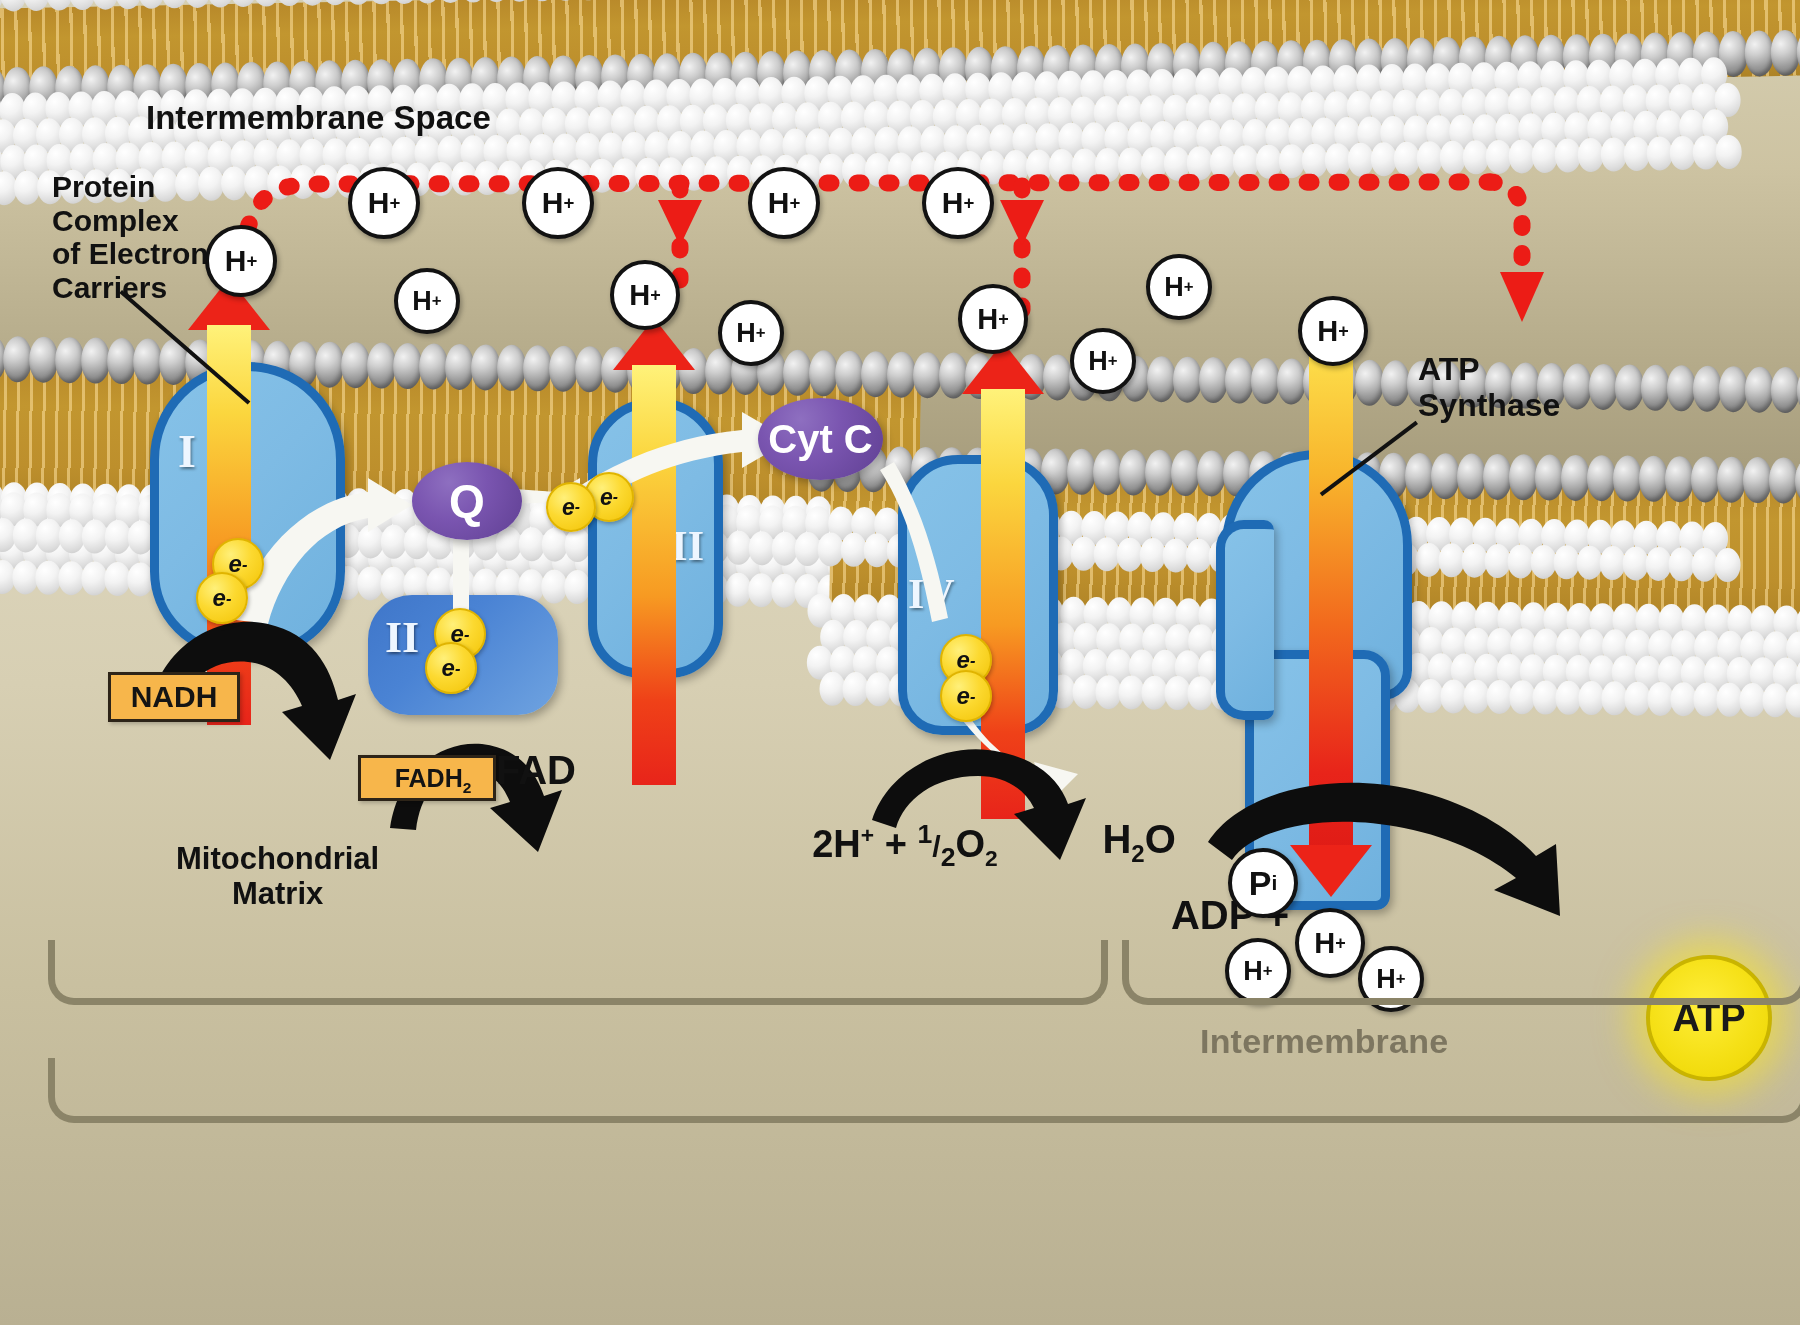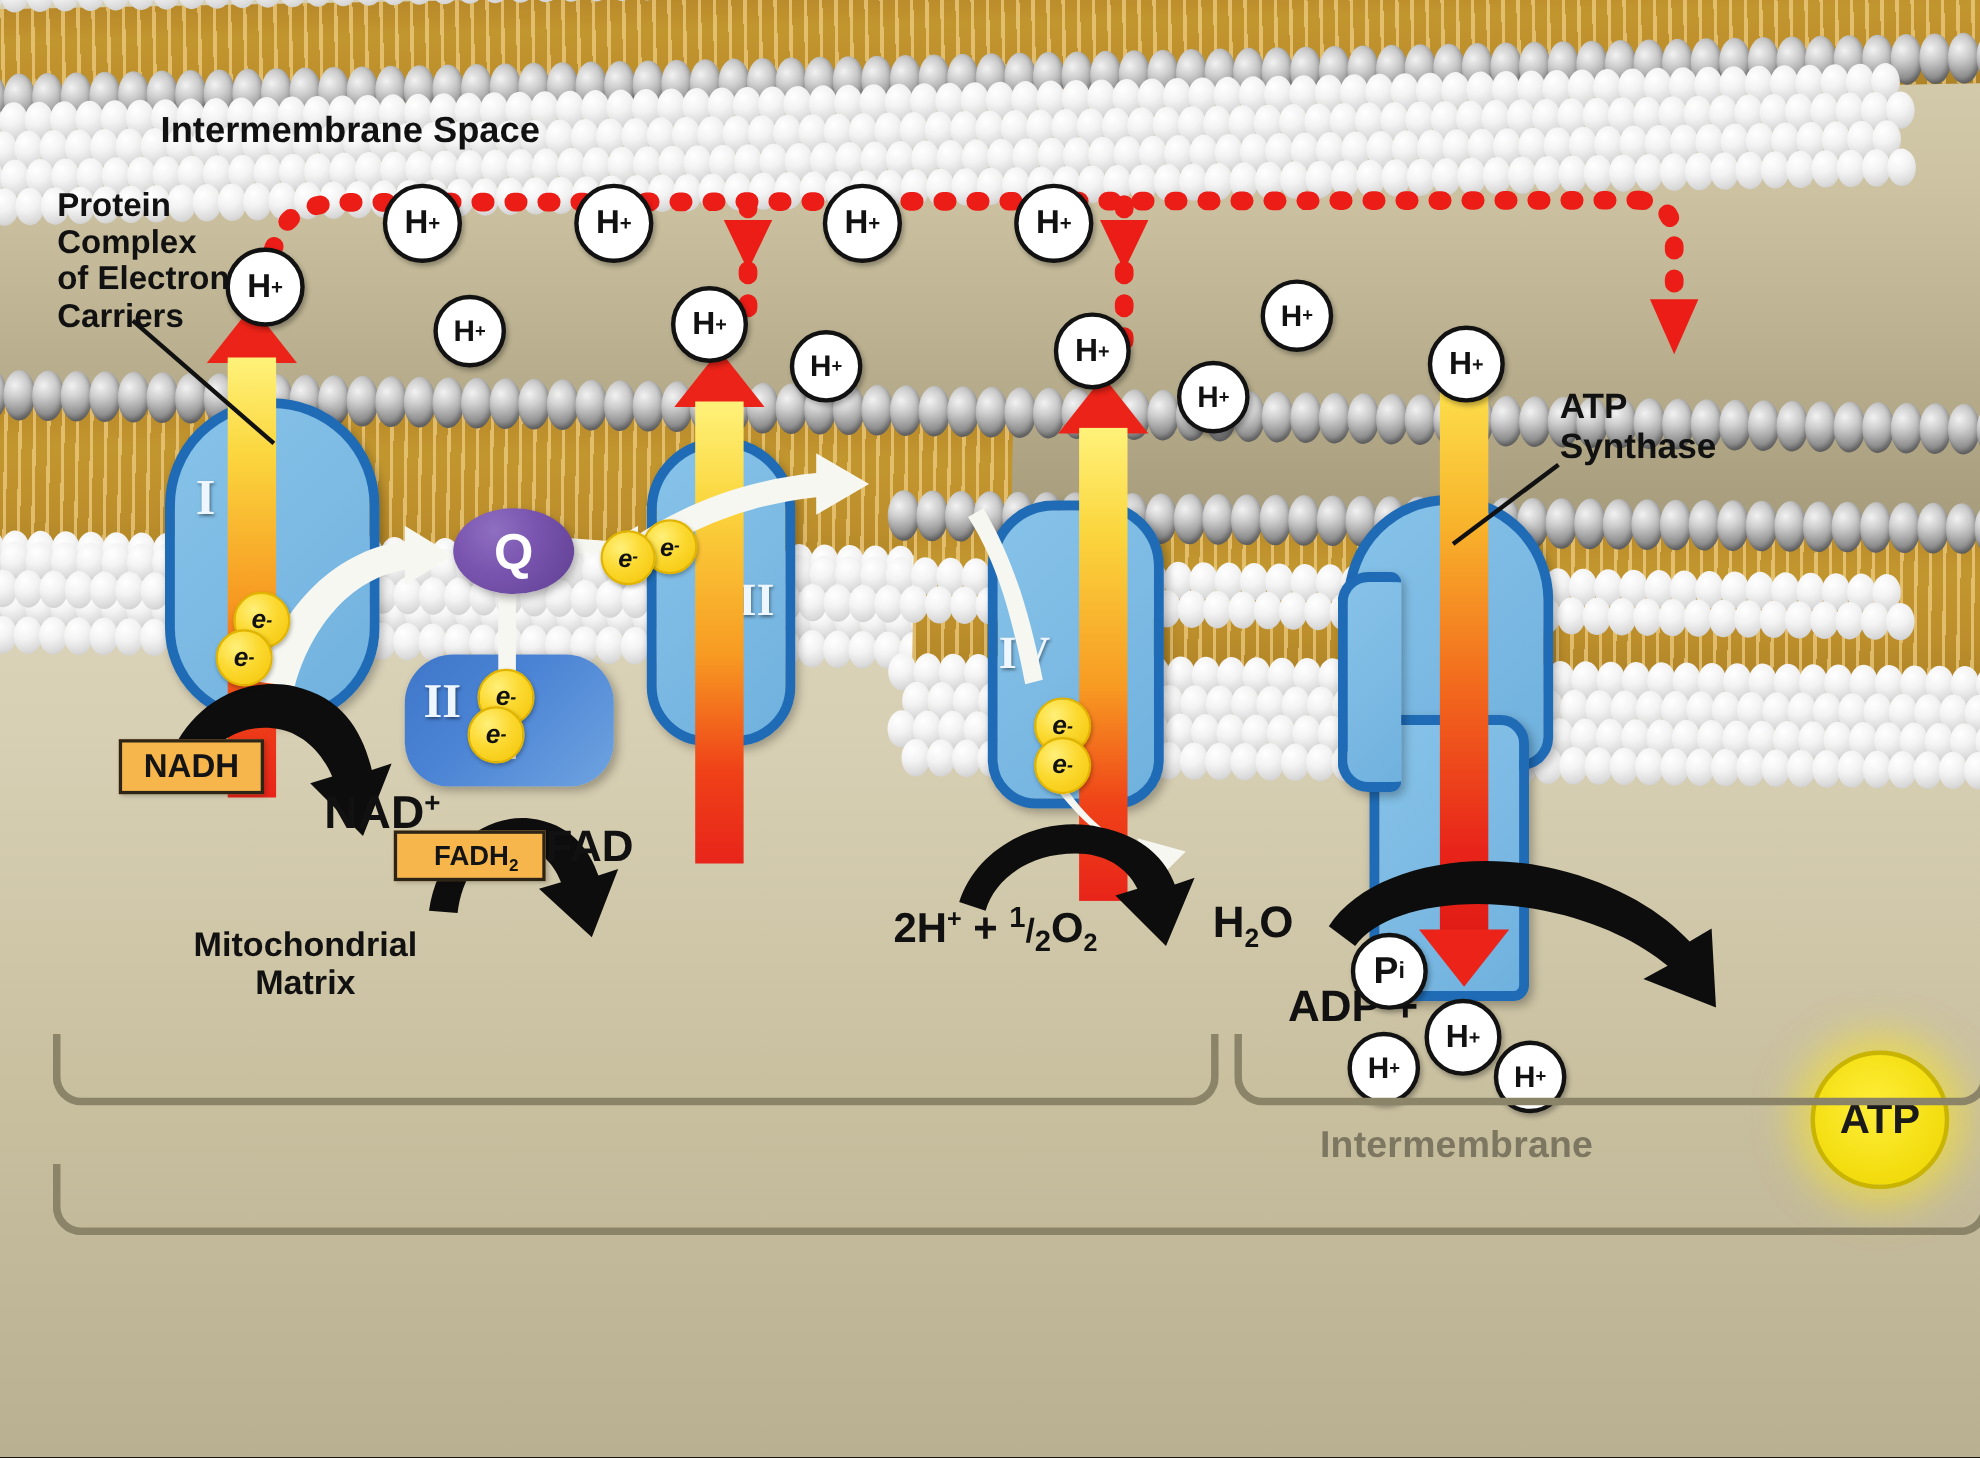--- a/index.html
+++ b/index.html
@@ -1422,20 +1422,23 @@
 
       <path d="M 1208 842 C 1240 792 1330 770 1414 790 C 1472 804 1512 830 1536 856
                L 1556 844 L 1560 916 L 1494 890 L 1516 878 C 1492 858 1454 838 1404 828
                C 1326 812 1254 828 1232 860 Z"></path>
     </g>
   </svg>
 
   <div class="oval" style="left:412px;top:462px;width:110px;height:78px;font-size:46px;">
     <span>Q</span>
   </div>
+  <div class="oval" style="left:758px;top:398px;width:125px;height:82px;font-size:40px;">
+    <span>Cyt C</span>
+  </div>
 
   <div class="elec" style="left:212px;top:538px;width:48px;height:48px;font-size:24px;">
     <span>e</span>
       <sup>-</sup>
   </div>
   <div class="elec" style="left:196px;top:572px;width:48px;height:48px;font-size:24px;">
     <span>e</span>
       <sup>-</sup>
   </div>
 
@@ -1539,23 +1542,20 @@
   <div class="lbl" style="left: 1418px; top: 352px; font-size: 32px; white-space: pre;">ATP
 Synthase</div>
   <div class="leader" style="left:1418px;top:424px;width:120px;transform:rotate(143deg);"></div>
 
   <div class="lbl" style="left: 176px; top: 842px; font-size: 31px; text-align: center; white-space: pre;">Mitochondrial
 Matrix</div>
 
   <div class="chip" style="left:108px;top:672px;width:126px;height:44px;font-size:30px;">
     <span>NADH</span>
   </div>
-  <div class="lbl" style="left:248px;top:668px;font-size:42px;">
-    <span>NAD</span><sup>+</sup>
-  </div>
 
   <div class="chip" style="left:358px;top:755px;width:120px;height:40px;font-size:25px;padding-left:12px;">
     <span><span>FADH</span><sub>2</sub></span>
   </div>
   <div class="lbl" style="left:496px;top:748px;font-size:40px;">FAD</div>
 
   <div class="lbl" style="left:770px;top:780px;font-size:38px;">
     <span>2H</span><sup>+</sup><span> + </span><sup style="font-size:.7em">1</sup><span style="font-size:.8em">/</span><sub style="font-size:.7em">2</sub><span>O</span><sub>2</sub>
   </div>
 

